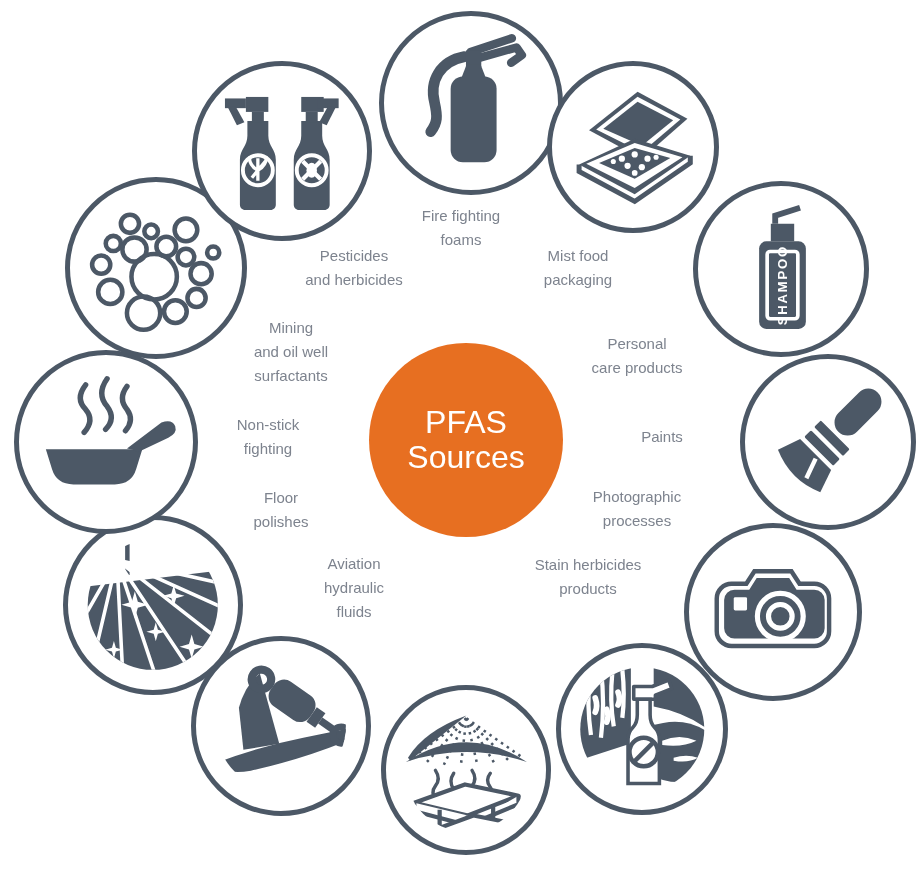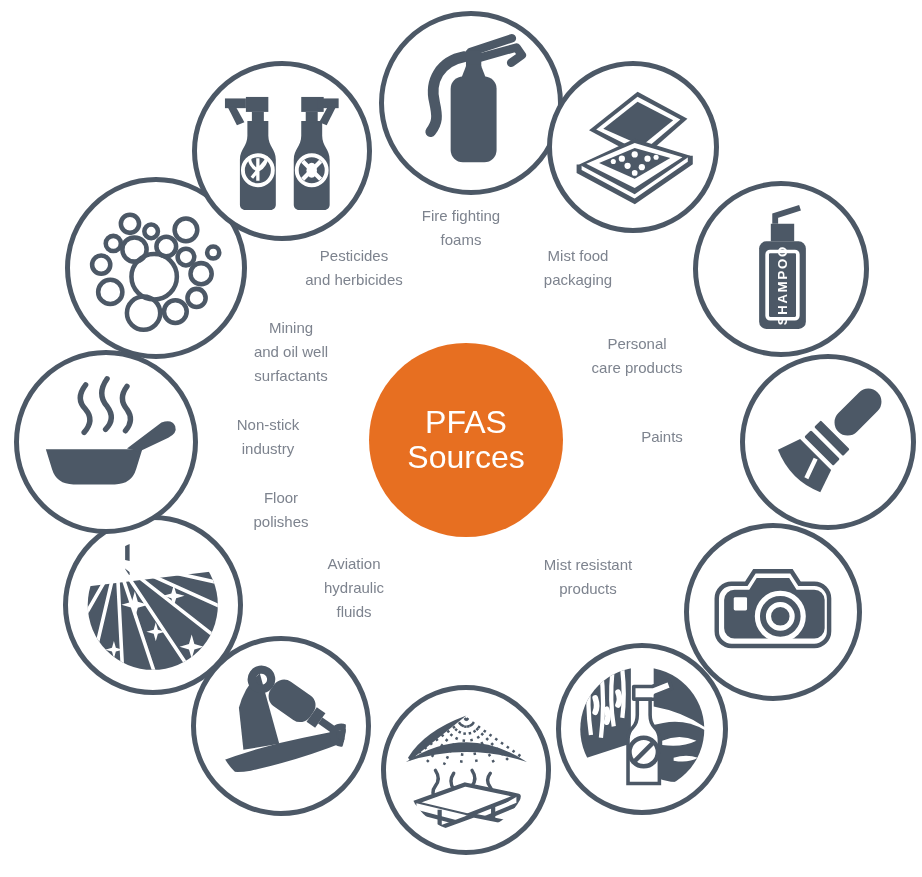--- a/index.html
+++ b/index.html
@@ -257,28 +257,30 @@
   <div class="center-circle" style="left:369px;top:343px;width:194px;height:194px;">PFAS
 Sources</div>
 
   <div class="lbl" style="left:461px;top:228px;">Fire fighting
 foams</div>
   <div class="lbl" style="left:578px;top:268px;">Mist food
 packaging</div>
   <div class="lbl" style="left:637px;top:356px;">Personal
 care products</div>
   <div class="lbl" style="left:662px;top:437px;">Paints</div>
-  <div class="lbl" style="left:588px;top:577px;">Mist resistant
+  <div class="lbl" style="left:637px;top:509px;">Photographic
+processes</div>
+  <div class="lbl" style="left:588px;top:577px;">Stain herbicides
 products</div>
   <div class="lbl" style="left:330px;top:588px;margin-left:24px;">Aviation
 hydraulic
 fluids</div>
   <div class="lbl" style="left:281px;top:510px;">Floor
 polishes</div>
   <div class="lbl" style="left:268px;top:437px;">Non-stick
-industry</div>
+fighting</div>
   <div class="lbl" style="left:291px;top:352px;">Mining
 and oil well
 surfactants</div>
   <div class="lbl" style="left:354px;top:268px;">Pesticides
 and herbicides</div>
 
 </div>
 
 </body></html>

